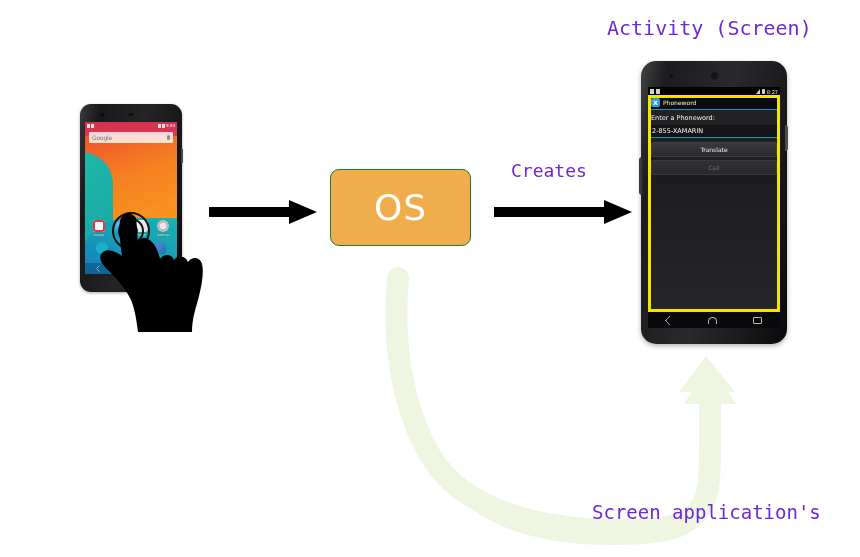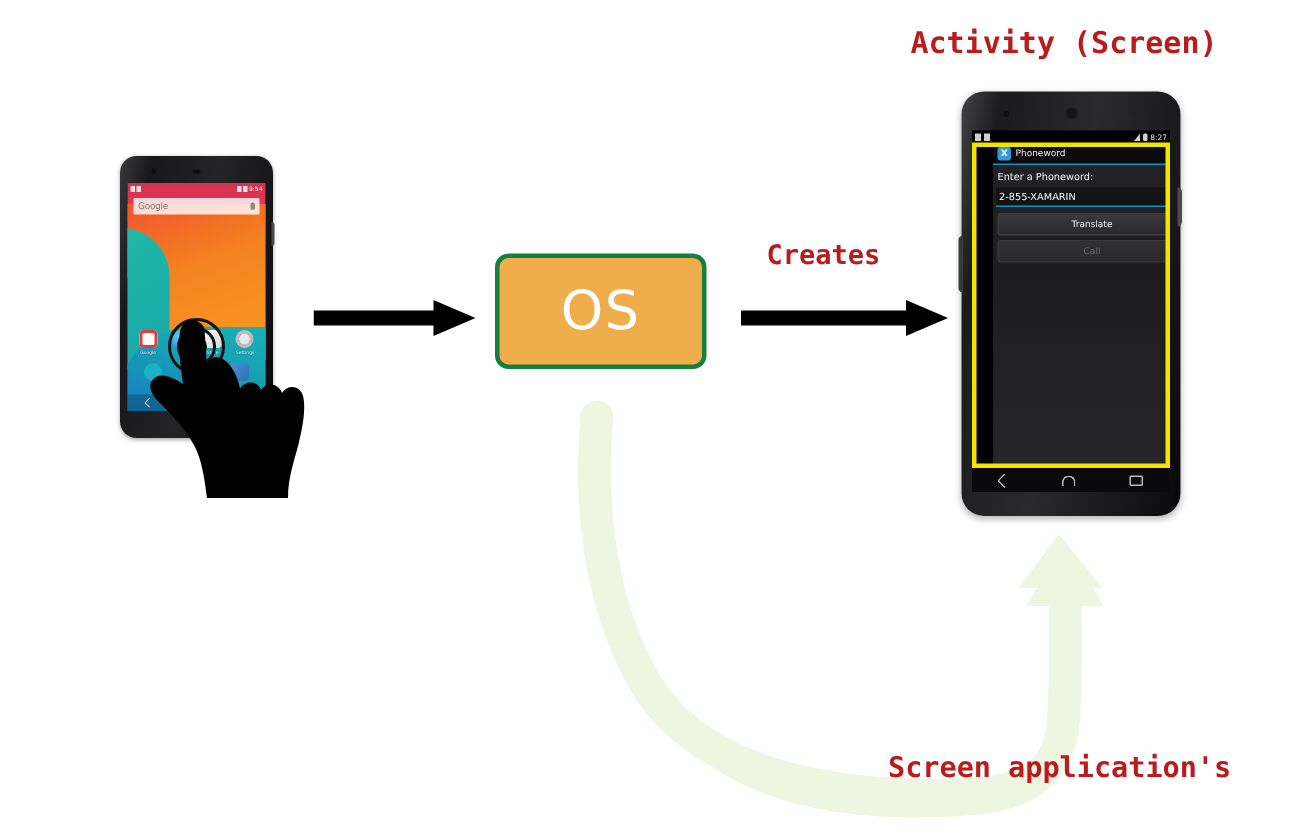--- a/index.html
+++ b/index.html
@@ -18,22 +18,22 @@
     position: absolute;
     left: 0; top: 0;
     width: 860px;
     height: 557px;
   }
 
   
   .label {
     position: absolute;
     font-family: "DejaVu Sans Mono", "Liberation Mono", monospace;
-    font-weight: bold;
-    color: #b91c1c;
+    font-weight: normal;
+    color: #6d28d9;
     white-space: pre;
     letter-spacing: 0px;
   }
   #title-activity {
     left: 607px;
     top: 16px;
     font-size: 20px;
   }
   #label-user-launches {
     left: 22px;
@@ -53,21 +53,21 @@
   }
 
   
   #os-box {
     position: absolute;
     left: 330px;
     top: 169px;
     width: 141px;
     height: 77px;
     background: #f0ad4b;
-    border: 3px solid #15803d;
+    border: 1px solid #15803d;
     border-radius: 9px;
     box-sizing: border-box;
     display: flex;
     align-items: center;
     justify-content: center;
   }
   #os-box .os-text {
     color: #ffffff;
     font-family: "DejaVu Sans", "Liberation Sans", sans-serif;
     font-size: 36px;
@@ -282,21 +282,21 @@
   #phone-right .as-ico { width:4px; height:5px; background:#cfcfcf; }
   #phone-right .as-sig {
     width:0; height:0; border-left:4px solid transparent; border-bottom:5px solid #cfcfcf;
   }
   #phone-right .as-bat { width:3px; height:5px; background:#cfcfcf; border-radius:1px; }
   #phone-right .as-time {
     font-family:"DejaVu Sans","Liberation Sans",sans-serif;
     font-size:5px; color:#e8e8e8;
   }
   #phone-right .app-area {
-    position:absolute; left:14px; top:9px; width:100%; height:216px;
+    position:absolute; left:0; top:9px; width:100%; height:216px;
     background: linear-gradient(180deg,#232326 0%, #1d1d20 40%, #262629 100%);
   }
   #phone-right .actionbar {
     height:14px; background:#0b0b0d;
     display:flex; align-items:center; gap:3px; padding:0 3px;
     box-sizing:border-box;
     border-bottom:1px solid #1d8fb8;
   }
   #phone-right .actionbar .xam {
     width:9px; height:9px; border-radius:2px;

